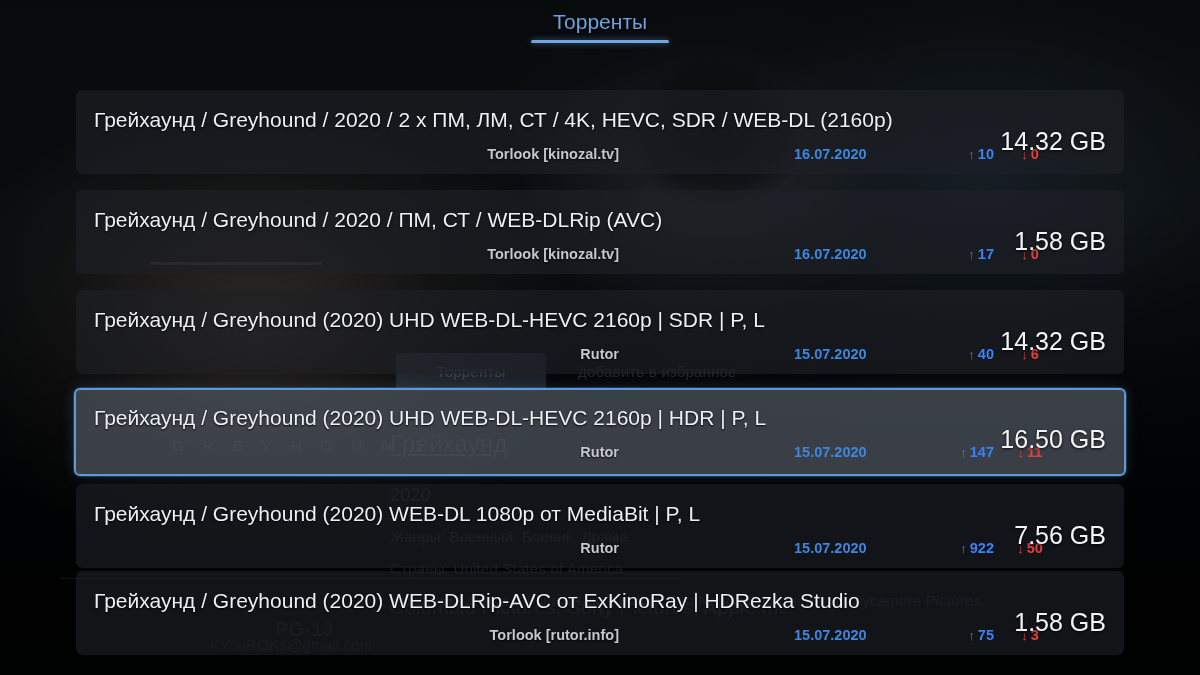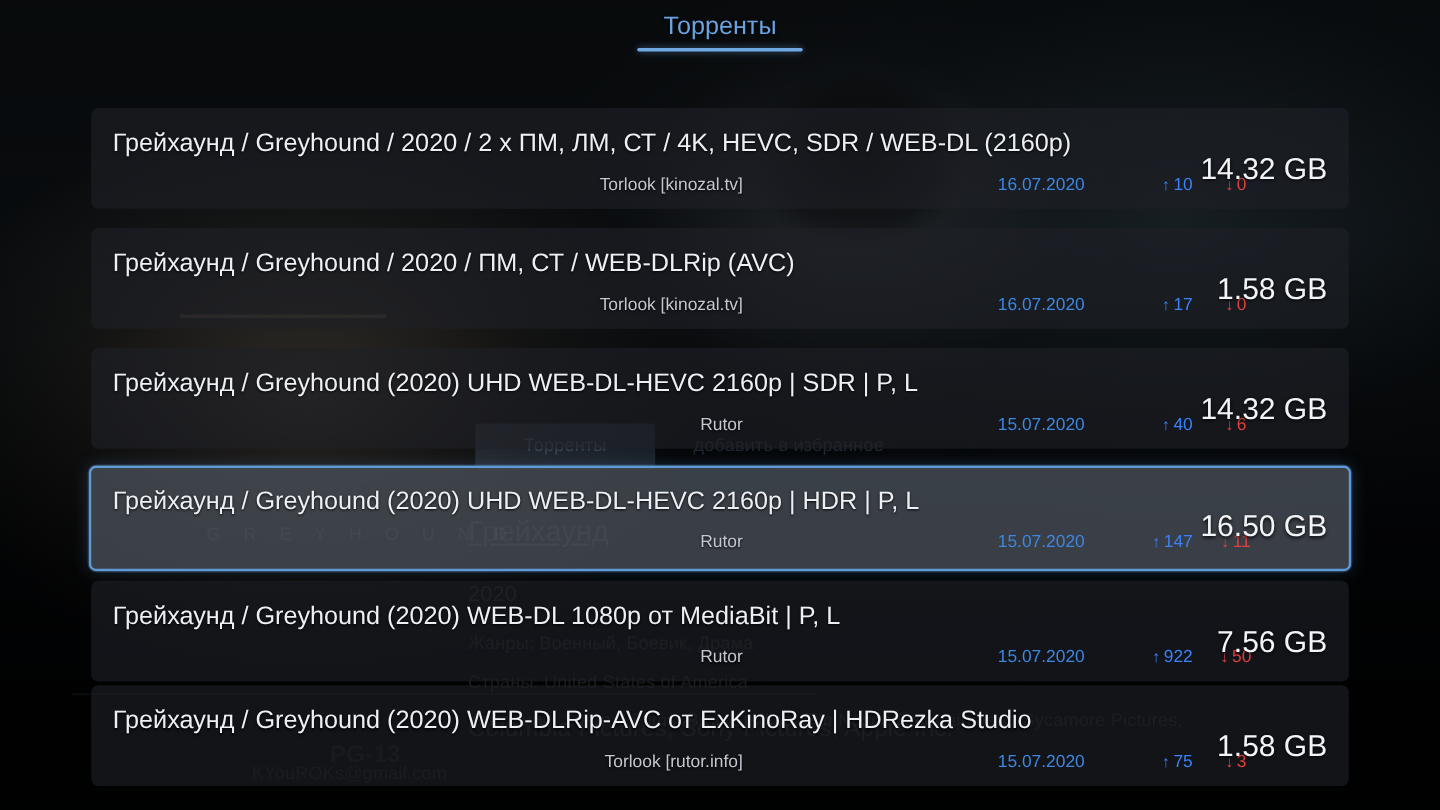--- a/index.html
+++ b/index.html
@@ -125,29 +125,29 @@
   }
   .row-title {
     position:absolute; left:18px; top:19px;
     font-size:21px; line-height:22px;
     color:#eceff3;
     white-space:nowrap;
     text-shadow:0 1px 2px rgba(0,0,0,0.9);
   }
   .row.selected .row-title { top:17px; }
 
-  .meta { position:absolute; top:54px; height:20px; line-height:20px; font-size:14.5px; font-weight:normal; }
+  .meta { position:absolute; top:54px; height:20px; line-height:20px; font-size:14.5px; font-weight:bold; }
   .row.selected .meta { top:52px; }
 
   .meta-tracker {
     right:505px; color:#c3c8d0; text-align:right;
     white-space:nowrap;
     text-shadow:0 1px 2px rgba(0,0,0,0.9);
   }
-  .meta-date   { left:718px; width:110px; color:#3d87e0; text-align:right; }
+  .meta-date   { left:718px; width:110px; color:#3d87e0; text-align:left; }
   .meta-seeds  { left:840px; width:78px; color:#3b82f6; text-align:right; white-space:nowrap; }
   .meta-peers  { left:918px; width:72px; color:#e2403c; text-align:center; white-space:nowrap; }
 
   .arrow { font-size:13px; margin-right:3px; }
 
   .row-size {
     position:absolute; right:18px; top:36px;
     font-size:25px; line-height:30px;
     color:#f2f4f7;
     text-align:right;

